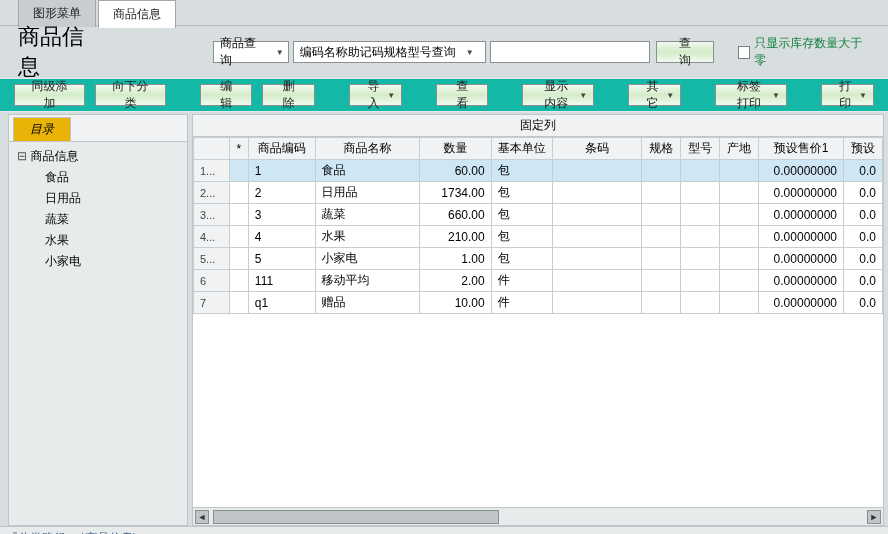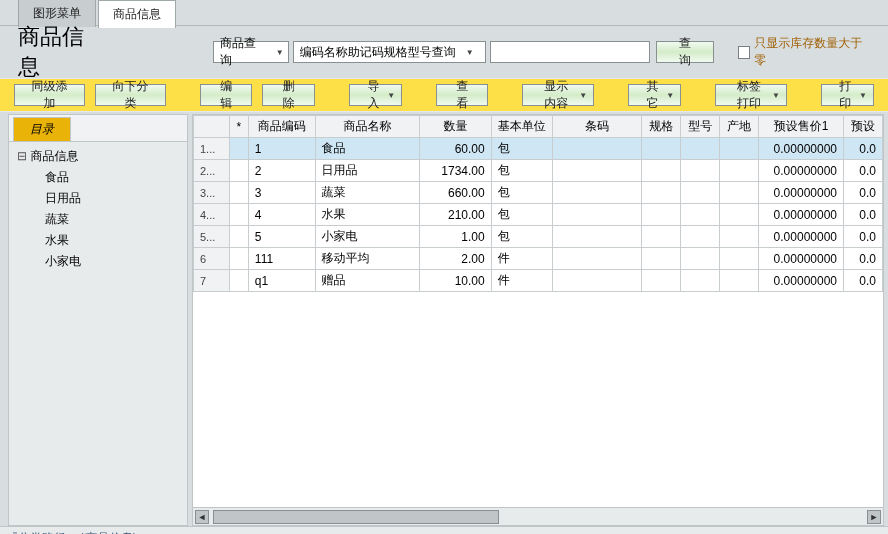--- a/index.html
+++ b/index.html
@@ -10,24 +10,24 @@
 .tab.active { background: #ffffff; position: relative; top: 1px; }
 
 .header-row { display: flex; align-items: center; height: 52px; padding: 0 18px; background: #d8dde0; }
 .page-title { font-size: 22px; font-weight: 400; color: #000; margin-right: 110px; font-family: "SimHei","Microsoft YaHei",sans-serif;}
 .dropdown { display: inline-flex; align-items: center; height: 22px; padding: 0 4px 0 6px; background: #fff; border: 1px solid #8a9092; margin-right: 4px; cursor: pointer; }
 .dropdown .dd-label { margin-right: 10px; }
 .dropdown .dd-arrow { color: #444; font-size: 8px; }
 .search-input { height: 22px; width: 160px; border: 1px solid #8a9092; background: #fff; padding: 0 4px; margin-right: 6px; }
 .btn { height: 22px; padding: 4px 16px; border: 1px solid #8a9092; background: linear-gradient(#f0faf0,#d4ecc8,#f0faf0); cursor: pointer; color: #222; display: inline-flex; align-items: center; justify-content: center; }
 .gap { flex: 1; }
-.checkbox { display: inline-flex; align-items: center; margin-left: 24px; color: #a16207; }
+.checkbox { display: inline-flex; align-items: center; margin-left: 24px; color: #15803d; }
 .checkbox .box { width: 13px; height: 13px; border: 1px solid #7a8082; background: #fff; margin-right: 4px; }
 
-.toolbar { display: flex; align-items: center; height: 34px; padding: 0 14px; gap: 10px; border-top: 1px solid #e6e8ea; border-bottom: 1px solid #e6e8ea; background: #fde047; }
+.toolbar { display: flex; align-items: center; height: 34px; padding: 0 14px; gap: 10px; border-top: 1px solid #e6e8ea; border-bottom: 1px solid #e6e8ea; background: #14b8a6; }
 .toolbar .spacer { width: 18px; }
 .btn-dd { padding-right: 6px; justify-content: flex-end; }
 .btn-dd .mini-arrow { margin-left: 6px; font-size: 8px; color: #444; }
 
 .body-row { display: flex; height: 414px; }
 .tree-panel { width: 180px; background: #f0f2f4; border: 1px solid #c0c6c8; margin: 2px 0 0 8px; display: flex; flex-direction:column; }
 .tree-tab { display: inline-block; background: #eab308; border: 1px solid #c0c6c8; border-bottom: none; padding: 3px 16px; margin: 2px 0 0 4px; font-style: italic; }
 .tree-body { flex:1; background: #e8ebec; border-top: 1px solid #c0c6c8; padding: 4px; overflow: auto; }
 .tree-body ul { list-style: none; }
 .tree-body li { padding: 2px 0 2px 4px; color: #000; cursor: pointer; }
@@ -125,20 +125,21 @@
             <li>日用品</li>
             <li>蔬菜</li>
             <li>水果</li>
             <li>小家电</li>
           </ul>
       </ul>
     </div>
   </div>
 
   <div class="grid-panel">
+    <div class="grid-fixedhdr">固定列</div>
     <div class="grid-scroll">
       <table>
         <colgroup>
           <col class="rownum">
             <col class="star">
             <col style="width:70px">
             <col style="width:130px">
             <col style="width:80px">
           <col style="width:60px">
             <col style="width:120px">

